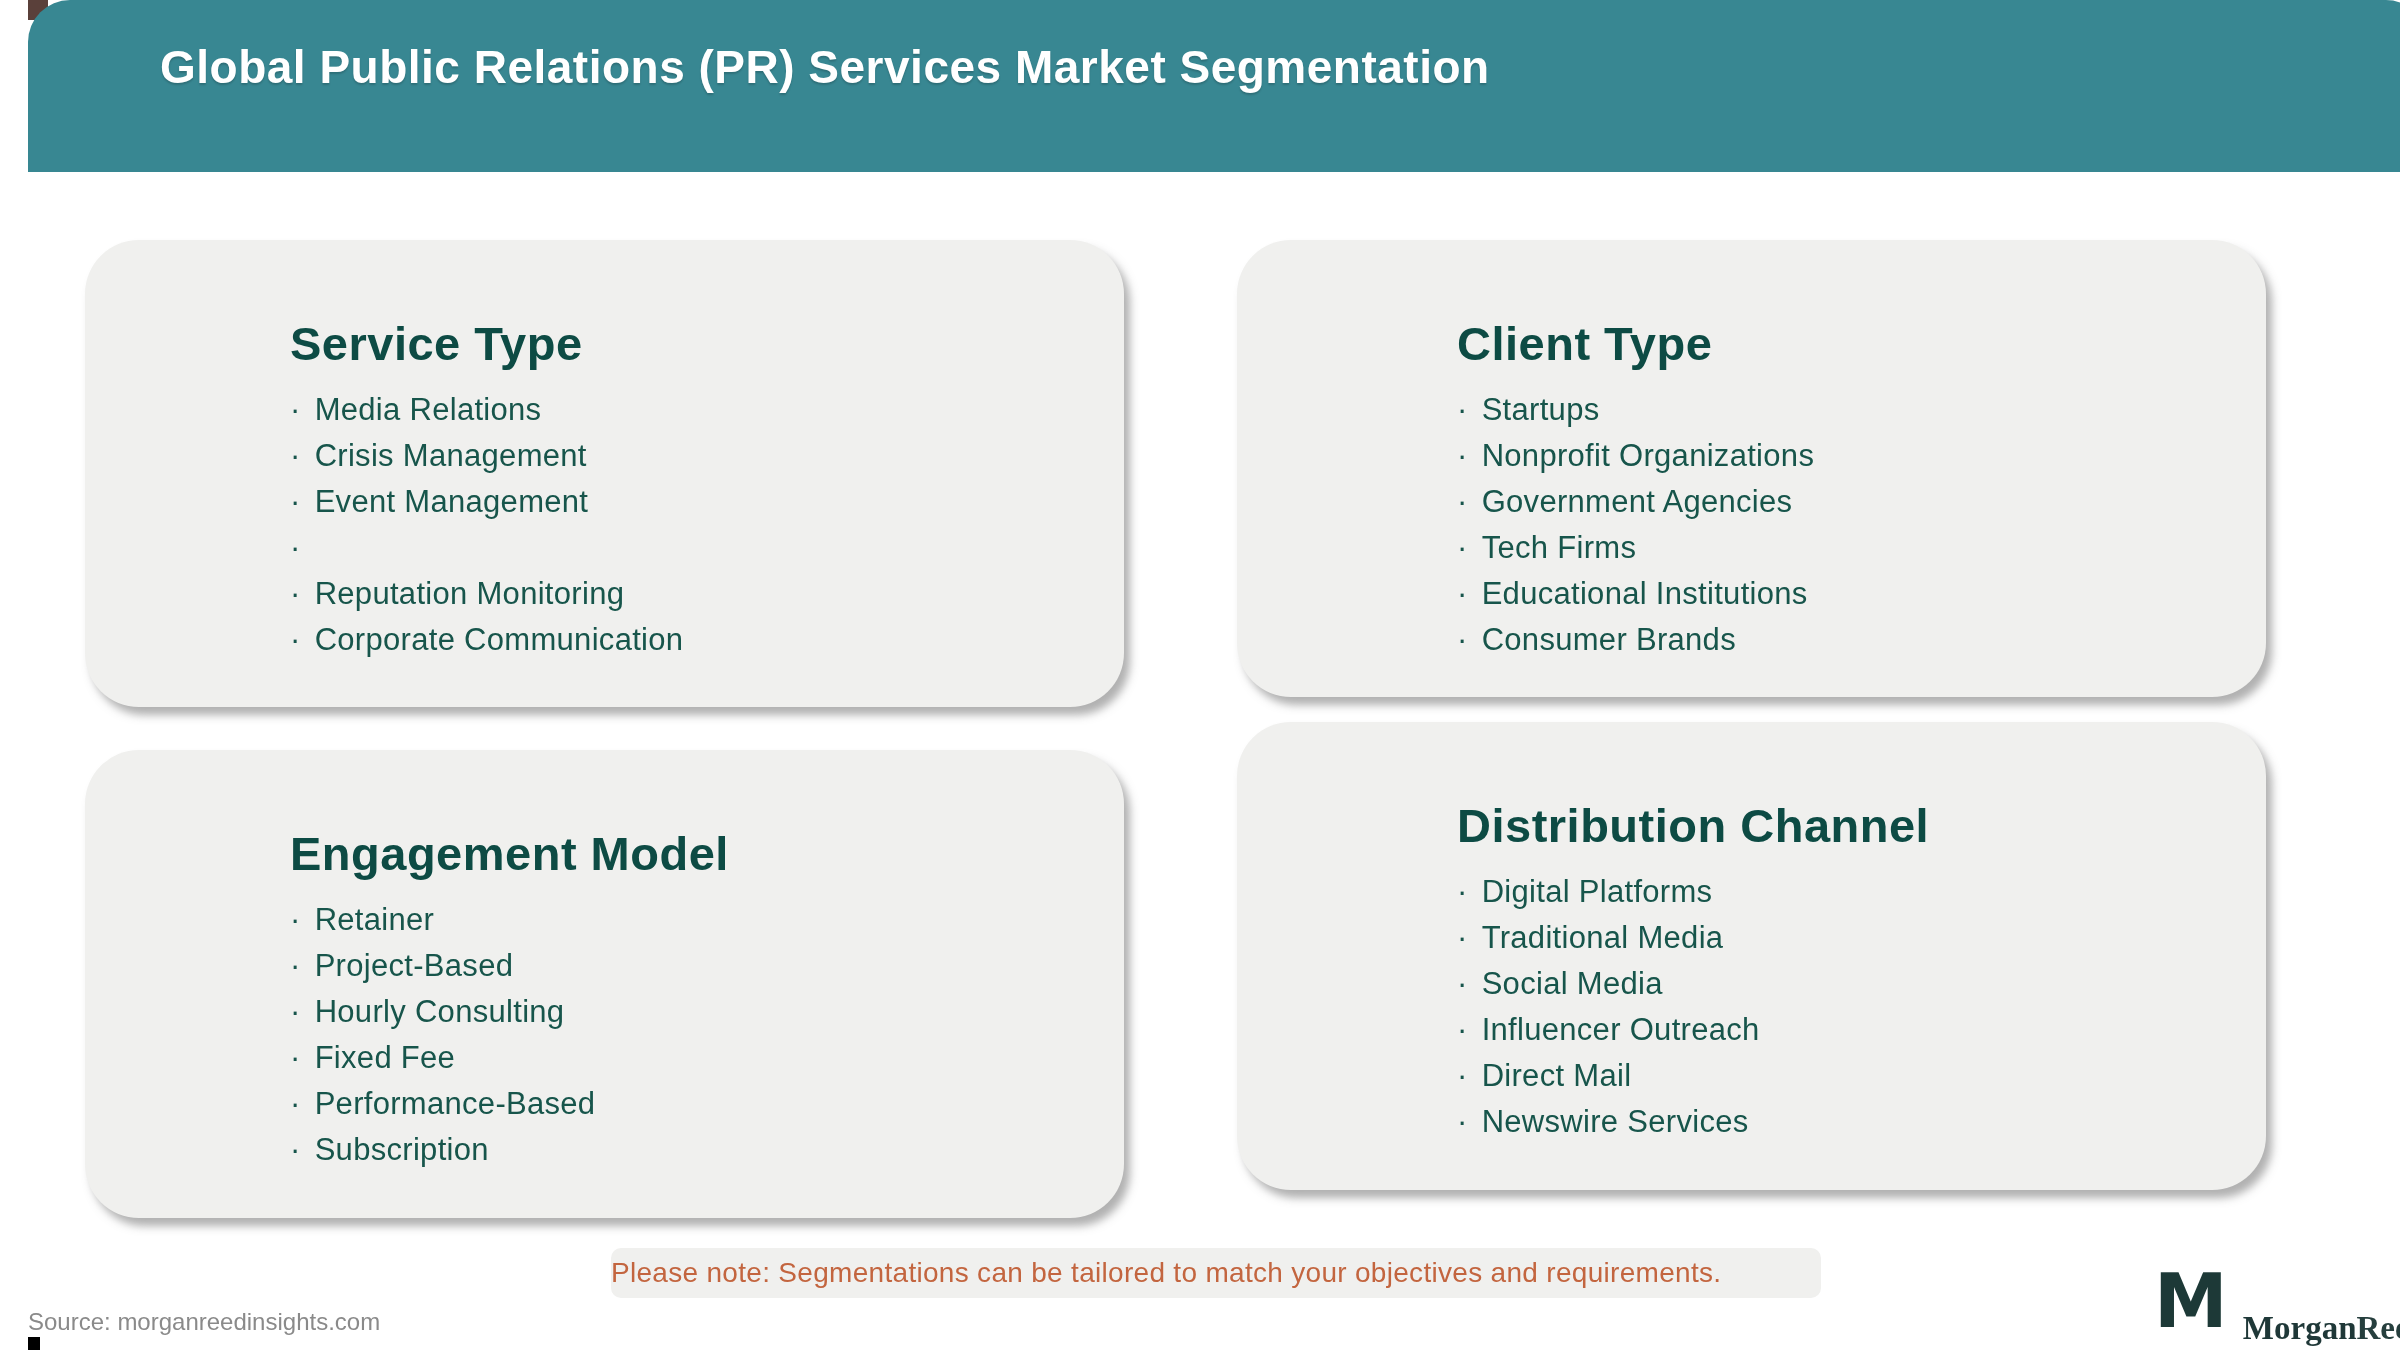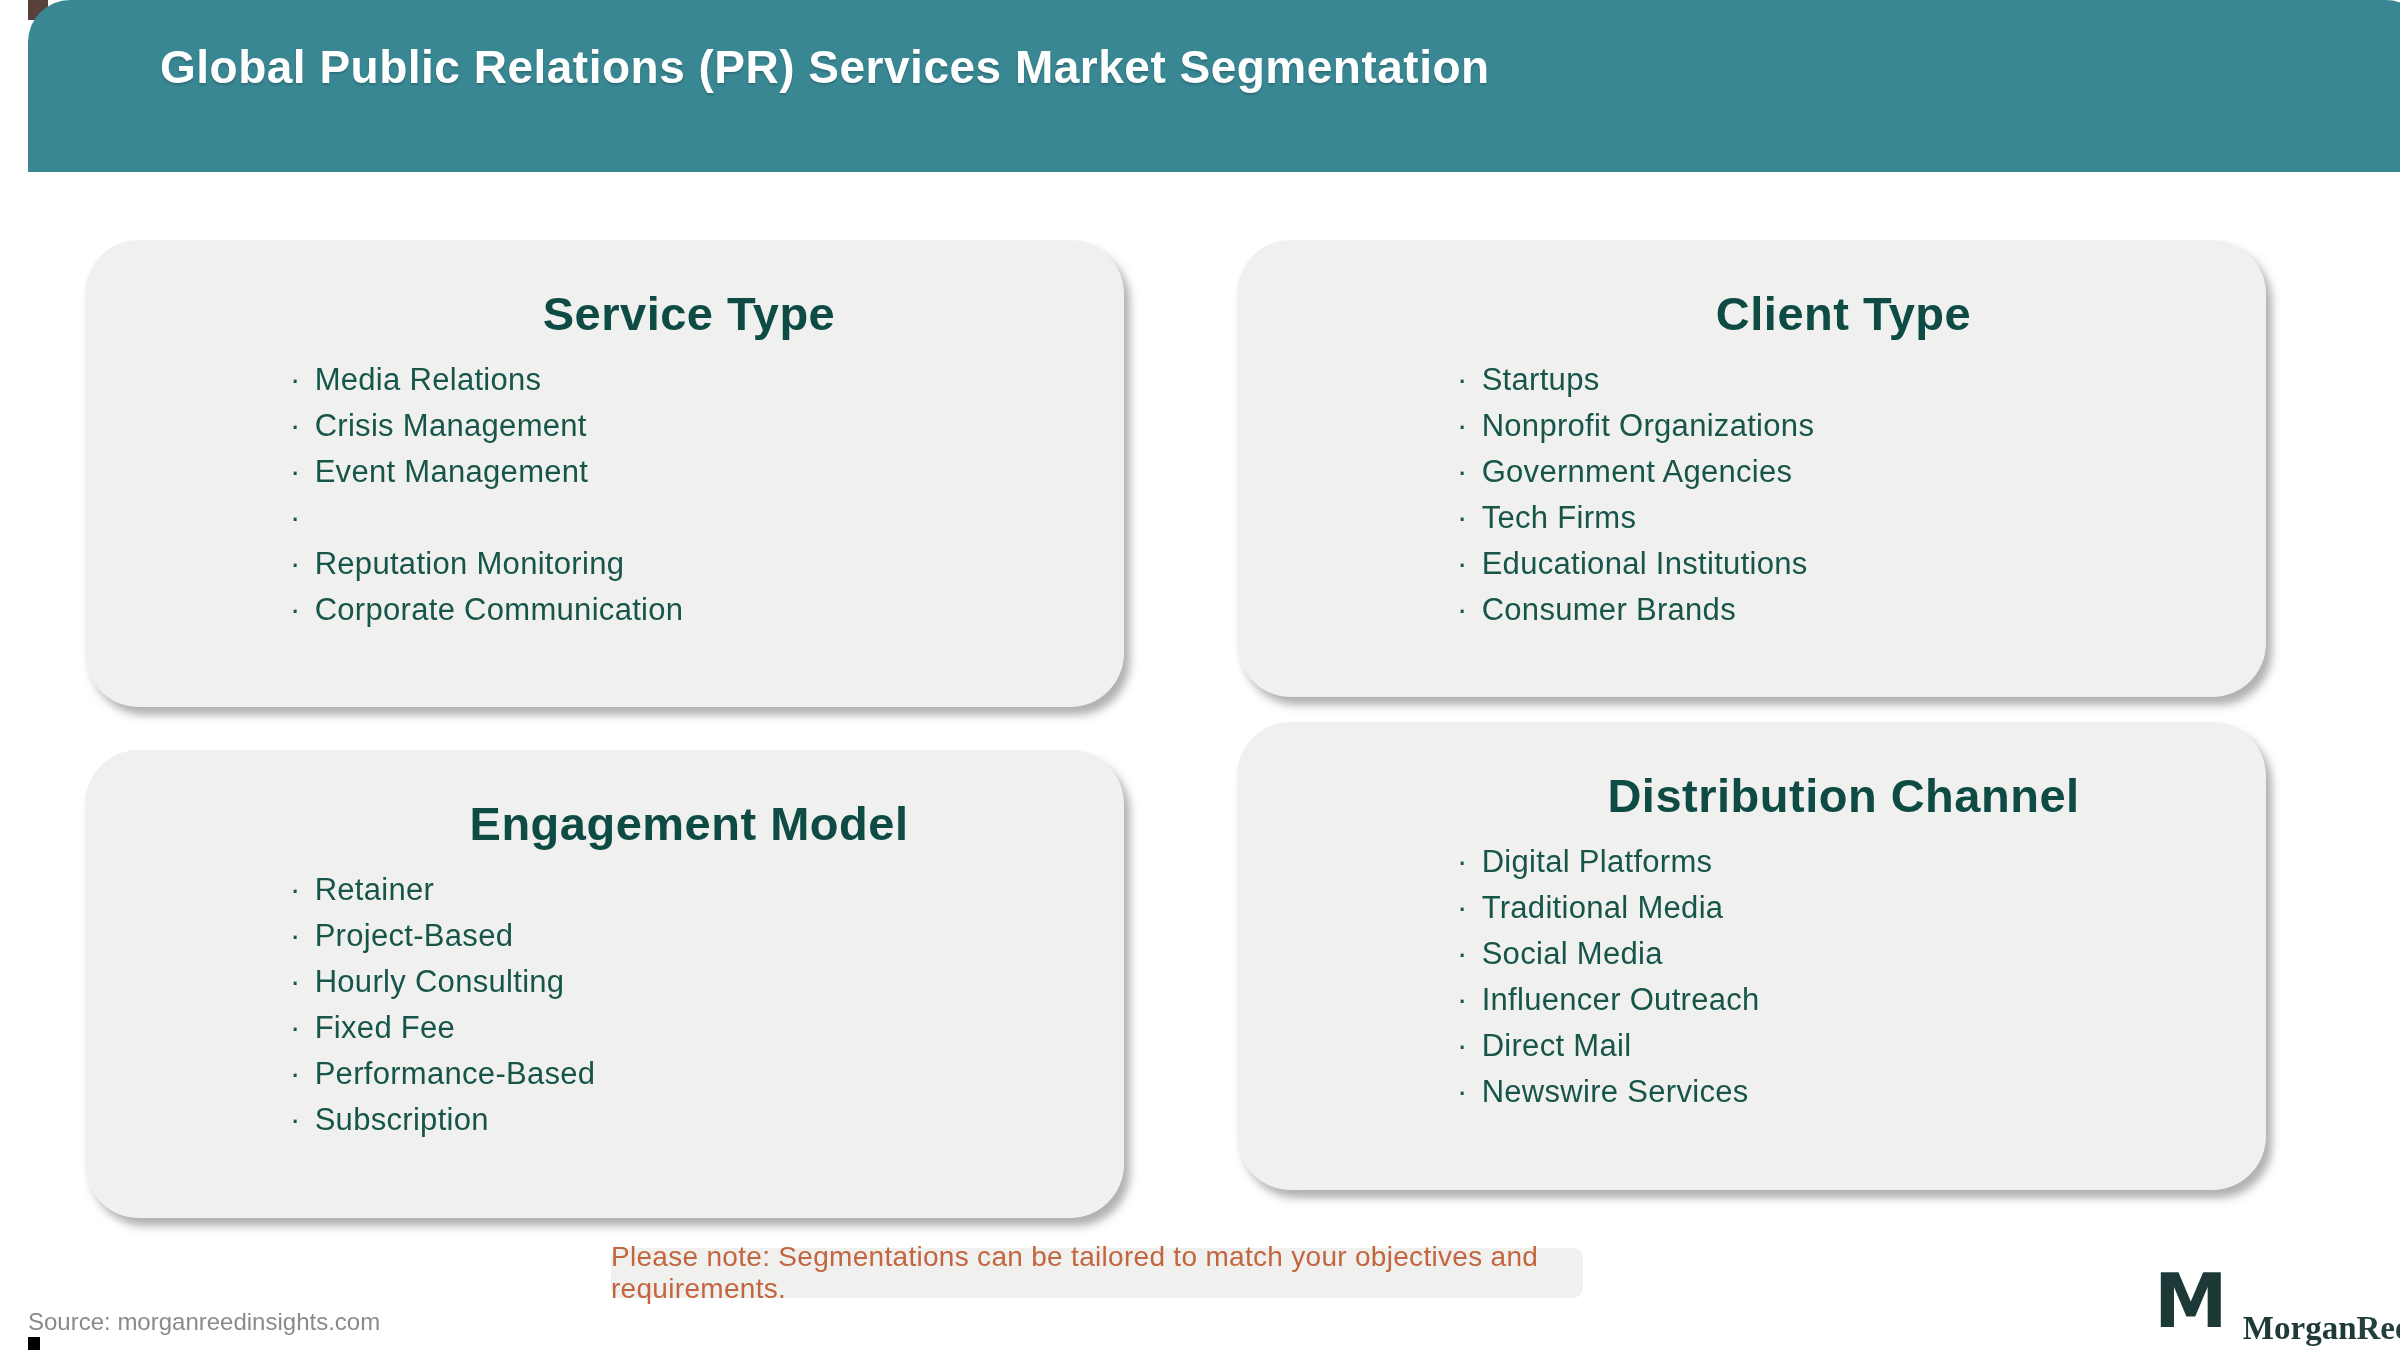--- a/index.html
+++ b/index.html
@@ -43,21 +43,21 @@
     background: #f0f0ee;
     border-radius: 54px;
     box-shadow: 6px 8px 9px rgba(100,100,100,0.5);
     z-index: 1;
   }
   .card-1 { left: 57px;   top: 240px; width: 1039px; height: 467px; }
   .card-2 { left: 1209px; top: 240px; width: 1029px; height: 457px; }
   .card-3 { left: 57px;   top: 750px; width: 1039px; height: 468px; }
   .card-4 { left: 1209px; top: 722px; width: 1029px; height: 468px; }
 
-  .card-inner { padding: 46px 36px 0 205px; text-align: center; }
+  .card-inner { padding: 76px 36px 0 205px; }
   .card-2 .card-inner, .card-4 .card-inner { padding-left: 220px; }
 
   .card-title {
     margin: 0 0 16px 0;
     font-size: 47px;
     font-weight: 700;
     color: #0d4b44;
     letter-spacing: 0.5px;
   }
   .card-list { list-style: none; margin: 0; padding: 0; }
@@ -68,24 +68,24 @@
     line-height: 46px;
     color: #17554b;
     letter-spacing: 0.3px;
   }
   .dot { margin-right: 14px; }
 
   
   .note-pill {
     position: absolute;
     left: 583px; top: 1248px;
-    width: 972px; height: 50px;
+    width: 1210px; height: 50px;
     background: #f0f0ee;
     border-radius: 10px;
-    display: flex; align-items: center; justify-content: flex-end;
+    display: flex; align-items: center; justify-content: flex-start;
     z-index: 1;
   }
   .note-text { font-size: 28px; color: #c3653f; letter-spacing: 0.3px; }
 
   .source-line {
     position: absolute;
     left: 0; top: 1308px;
     width: 2310px;
     text-align: left;
     font-size: 24px;

